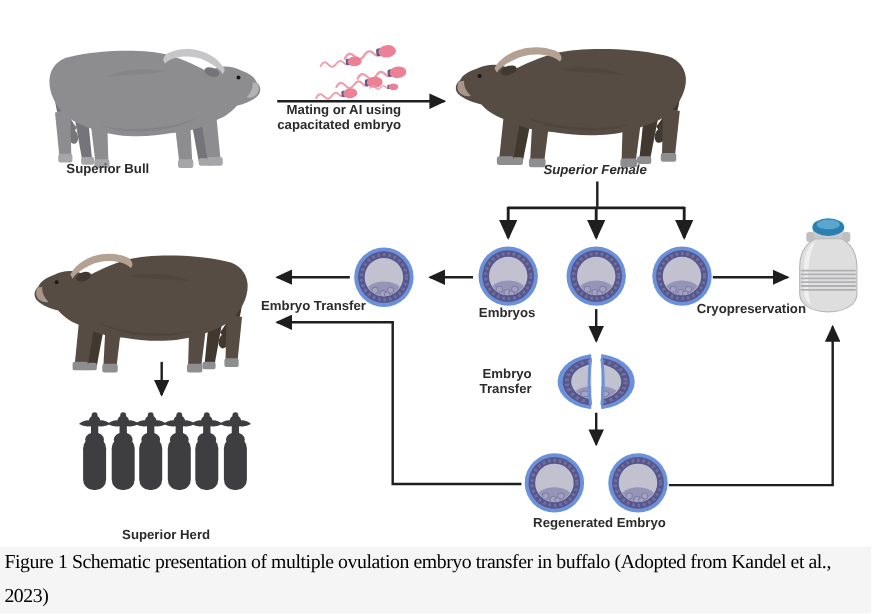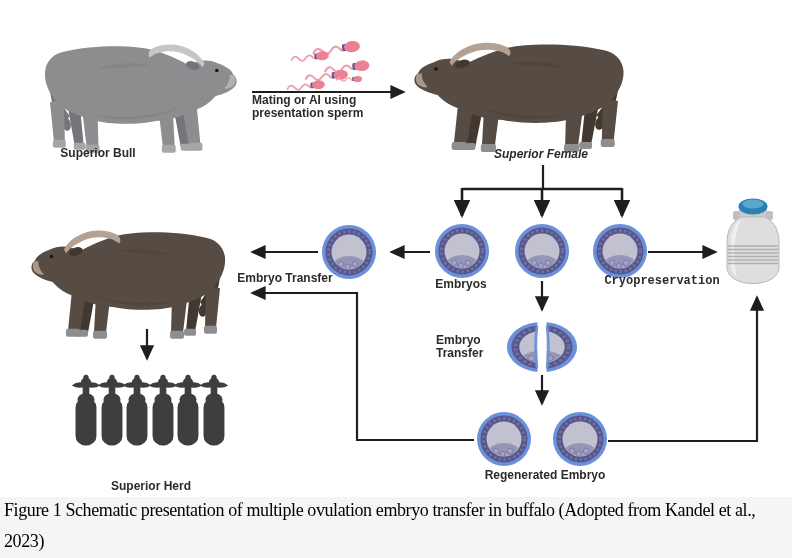--- a/index.html
+++ b/index.html
@@ -1,20 +1,20 @@
 <!DOCTYPE html>
 <html><head>
 <meta charset="utf-8">
 <style>
   html,body{margin:0;padding:0;background:#ffffff;}
   #stage{position:relative;width:800px;height:558px;background:#ffffff;overflow:hidden;
          font-family:"Liberation Sans",sans-serif;}
   .lbl{position:absolute;font-weight:700;font-size:12px;color:#2b2b2b;white-space:nowrap;}
   .center{transform:translateX(-50%);text-align:center;}
-  .lines{line-height:12.5px;}
+  .lines{line-height:12.5px;text-align:right;}
   svg{position:absolute;left:0;top:0;}
   .bull-use{--body:#8d8d8f;--shade:#74747a;--horn:#c6c6c8;--hoof:#a6a6a9;--muzzle:#b2b2b4;}
   .cow-use{--body:#564c43;--shade:#413830;--horn:#b3a293;--hoof:#8e8e91;--muzzle:#a6978a;}
   #caption{position:absolute;left:0;top:497px;width:792px;height:61px;background:#f6f5f6;
            font-family:"Liberation Serif",serif;color:#000;}
   #caption .cap-line{position:absolute;left:4px;white-space:nowrap;font-size:18px;letter-spacing:-0.4px;}
   #cap1{top:3px;} #cap2{top:34px;text-align:center;}
 </style>
 </head>
 <body>
@@ -157,30 +157,30 @@
       <use href="#calf" transform="translate(163,415) scale(0.95)"></use>
       <use href="#calf" transform="translate(188,415) scale(0.95)"></use>
       <use href="#calf" transform="translate(214,415) scale(0.95)"></use>
     </g>
   </svg>
 
   <div class="lbl center" style="left:98px;top:146px;">Superior Bull</div>
 
   <div class="lbl lines" style="left:252px;top:94px;">
     <div>Mating or AI using</div>
-    <div>presentation sperm</div>
+    <div>capacitated embryo</div>
   </div>
 
   <div class="lbl center" style="left:541px;top:147px;font-style:italic;">Superior Female</div>
 
   <div class="lbl center" style="left:285px;top:271px;">Embryo Transfer</div>
 
   <div class="lbl center" style="left:461px;top:277px;">Embryos</div>
 
-  <div class="lbl center" style="left:662px;top:274px;font-family:Liberation Mono, monospace;">Cryopreservation</div>
+  <div class="lbl center" style="left:683px;top:274px;">Cryopreservation</div>
 
   <div class="lbl lines" style="left:436px;top:334px;">
     <div>Embryo</div>
     <div>Transfer</div>
   </div>
 
   <div class="lbl center" style="left:545px;top:468px;">Regenerated Embryo</div>
 
   <div class="lbl center" style="left:151px;top:466px;margin-top:13px;">Superior Herd</div>
 

